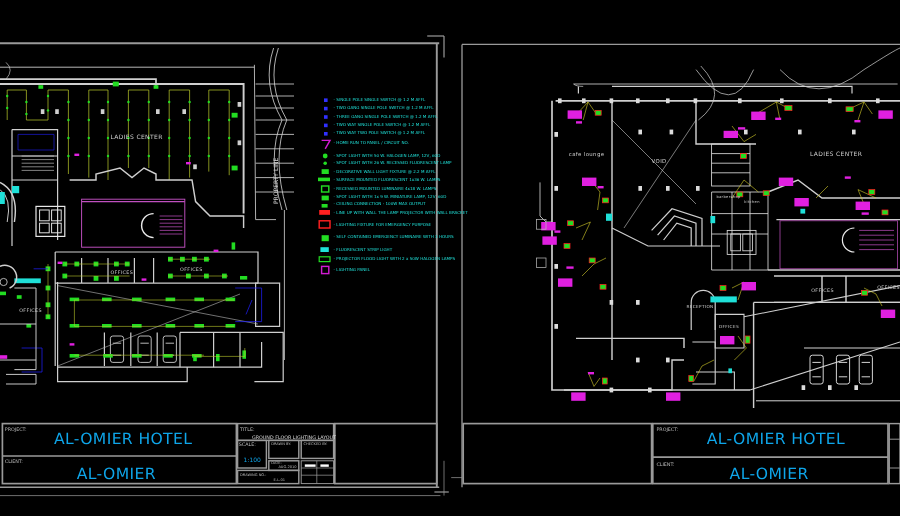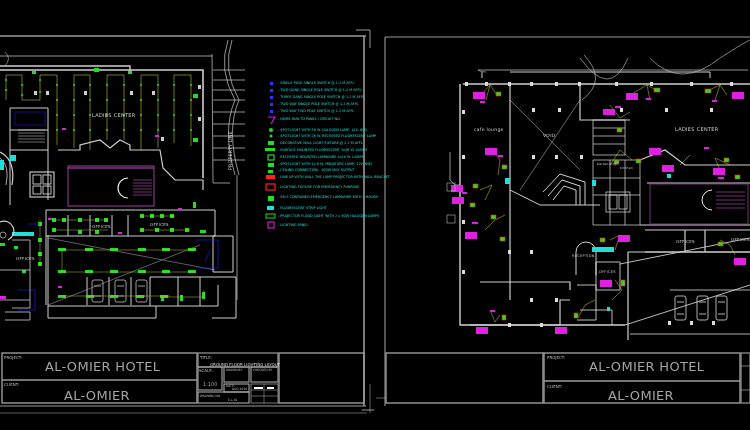--- a/index.html
+++ b/index.html
@@ -1,18 +1,18 @@
 <!DOCTYPE html>
 <html><head>
 <meta charset="utf-8">
 <style>
   html,body{margin:0;padding:0;background:#000;}
   body{width:750px;height:430px;overflow:hidden;position:relative;font-family:"Liberation Sans",sans-serif;}
   #cad{position:absolute;left:0;top:0;width:750px;height:430px;}
-  .tb-text{position:absolute;color:#a3a3a3;font-family:"DejaVu Sans",sans-serif;white-space:nowrap;}
+  .tb-text{position:absolute;color:#0ea5e9;font-family:"DejaVu Sans",sans-serif;white-space:nowrap;}
   .tb-label{position:absolute;color:#bdbdbd;font-family:"DejaVu Sans",sans-serif;font-size:4px;white-space:nowrap;}
   .tb-big{font-size:13px;letter-spacing:0.3px;}
   .room{position:absolute;color:#cfcfcf;font-size:5px;white-space:nowrap;font-family:"DejaVu Sans",sans-serif;letter-spacing:0.3px;}
   .legend-txt{color:#1fe0d8;font-size:3.4px;white-space:nowrap;font-family:"DejaVu Sans",sans-serif;}
 </style>
 </head>
 <body>
 
 <svg id="cad" viewBox="0 0 750 430" xmlns="http://www.w3.org/2000/svg">
   <rect x="0" y="0" width="750" height="430" fill="#000"></rect>

